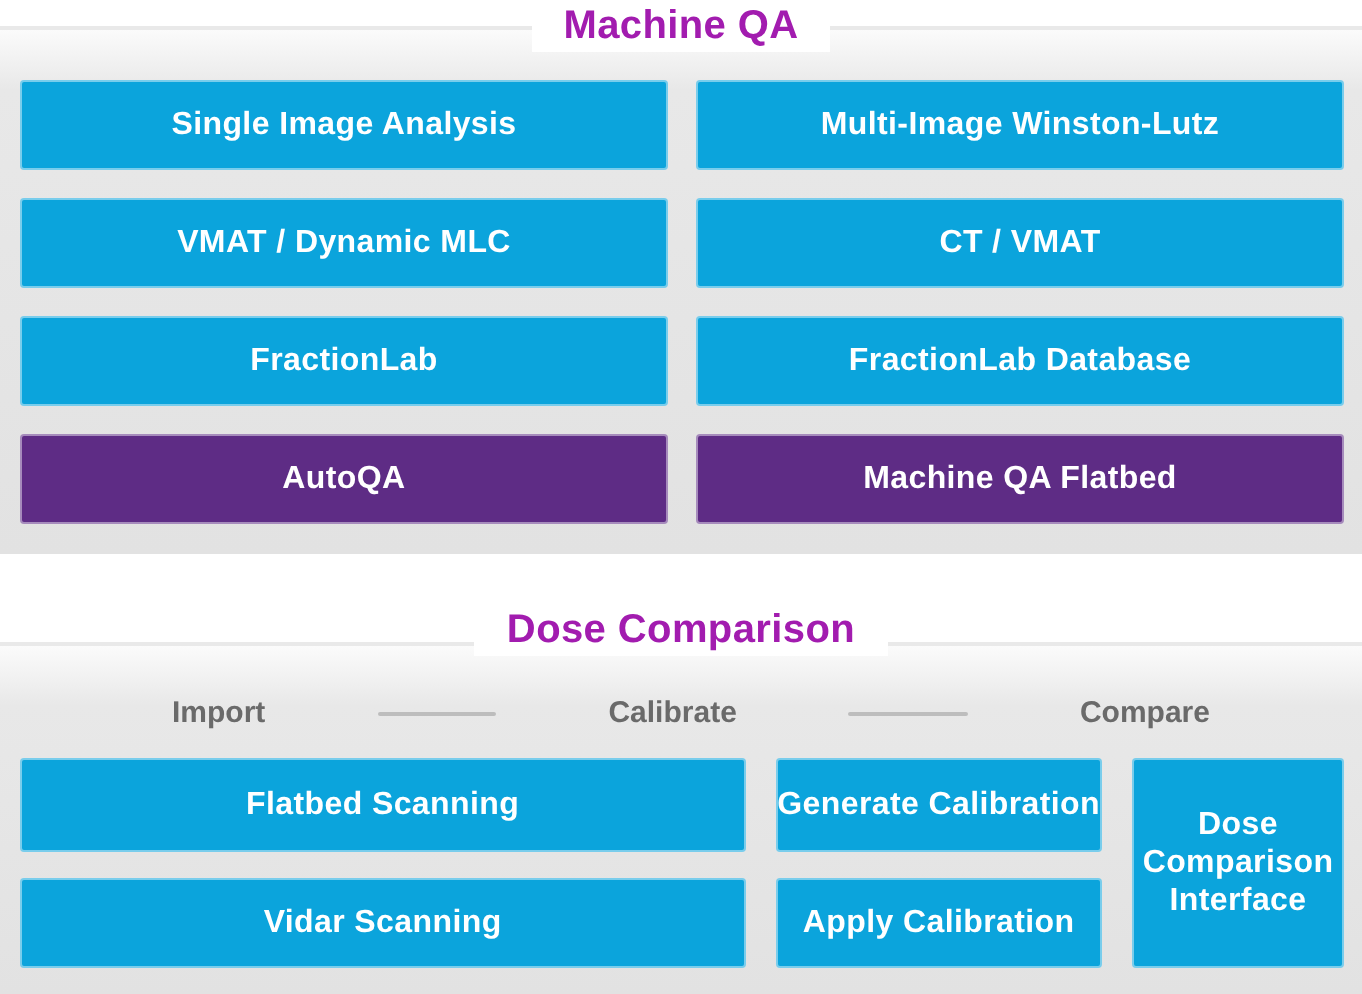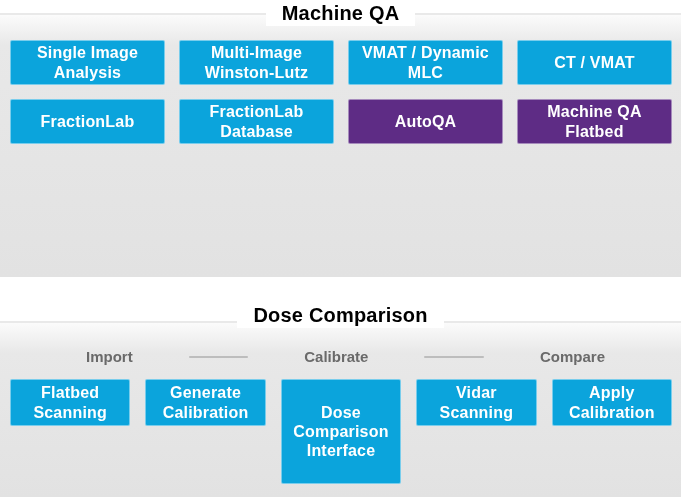--- a/index.html
+++ b/index.html
@@ -17,50 +17,50 @@
     z-index: 2;
     height: 26px;
   }
   .section-title {
     display: inline-block;
     background: #ffffff;
     padding: 0 16px;
     font-size: 20px;
     font-weight: bold;
     letter-spacing: 0.2px;
-    color: #000000;
+    color: #a21caf;
     line-height: 26px;
   }
   #header-machine-qa { top: 0; }
   #header-dose-comparison { top: 302px; }
 
   .panel {
     position: absolute;
     left: 0;
     width: 681px;
     border-top: 2px solid #e9e9e9;
     background: linear-gradient(180deg, #fbfbfb 0px, #e8e8e8 30px, #e2e2e2 100%);
     z-index: 1;
   }
   #panel-machine-qa { top: 13px; height: 264px; }
   #panel-dose-comparison { top: 321px; height: 176px; }
 
   .grid-machine-qa {
     position: absolute;
     top: 25px; left: 10px; right: 9px;
     display: grid;
-    grid-template-columns: 1fr 1fr 1fr 1fr;
+    grid-template-columns: 1fr 1fr;
     grid-auto-rows: 45px;
     gap: 14px;
   }
   .grid-dose-comparison {
     position: absolute;
     top: 56px; left: 10px; right: 9px;
     display: grid;
-    grid-template-columns: 1fr 1fr 1fr 1fr 1fr;
+    grid-template-columns: 1fr;
     grid-template-rows: 47px 45px;
     column-gap: 15px;
     row-gap: 13px;
   }
   .box {
     display: flex;
     align-items: center;
     justify-content: center;
     text-align: center;
     color: #ffffff;

